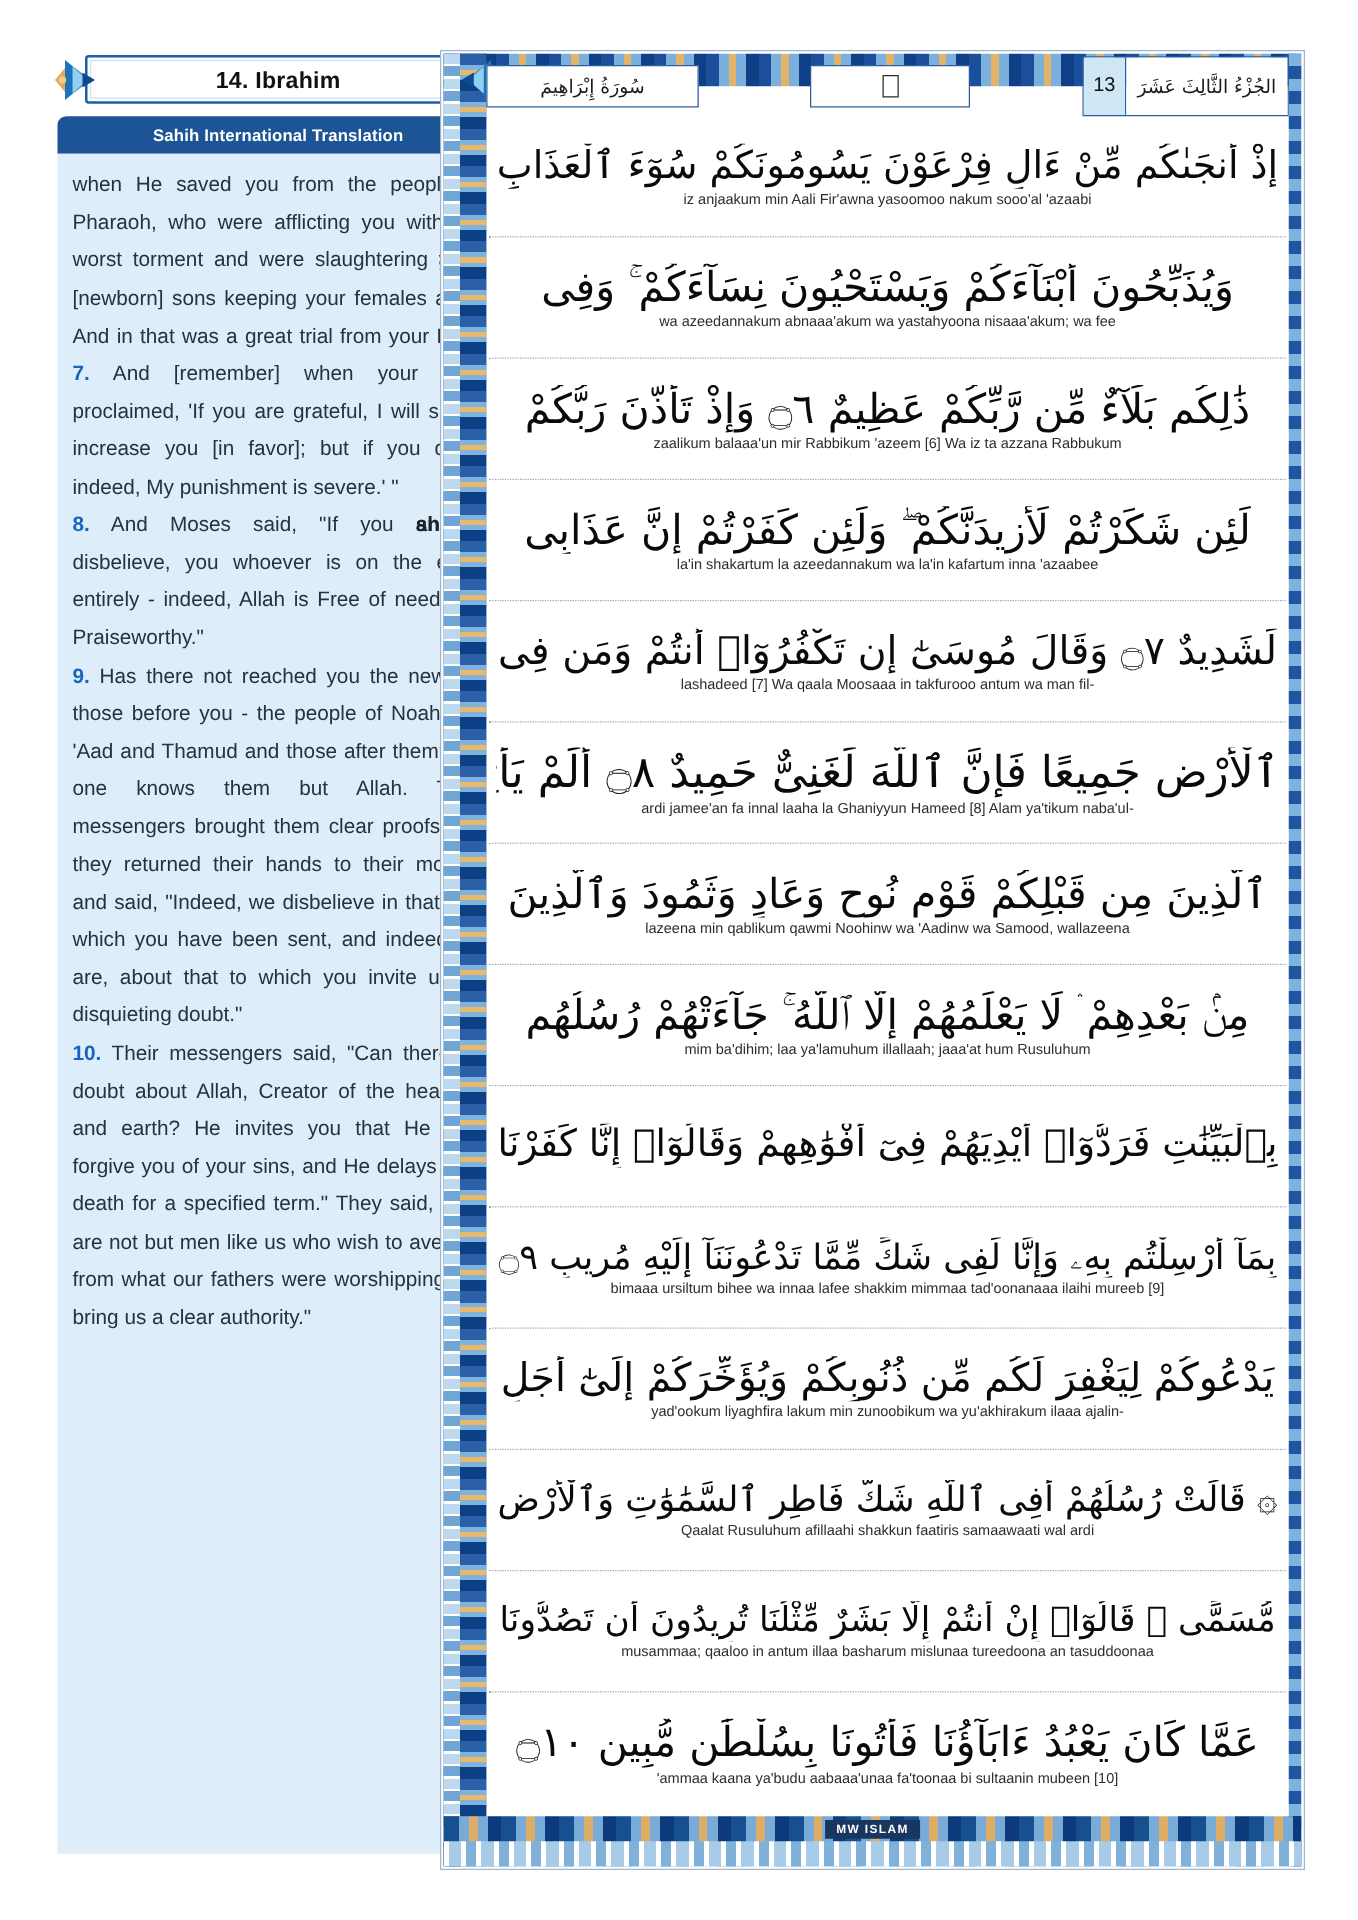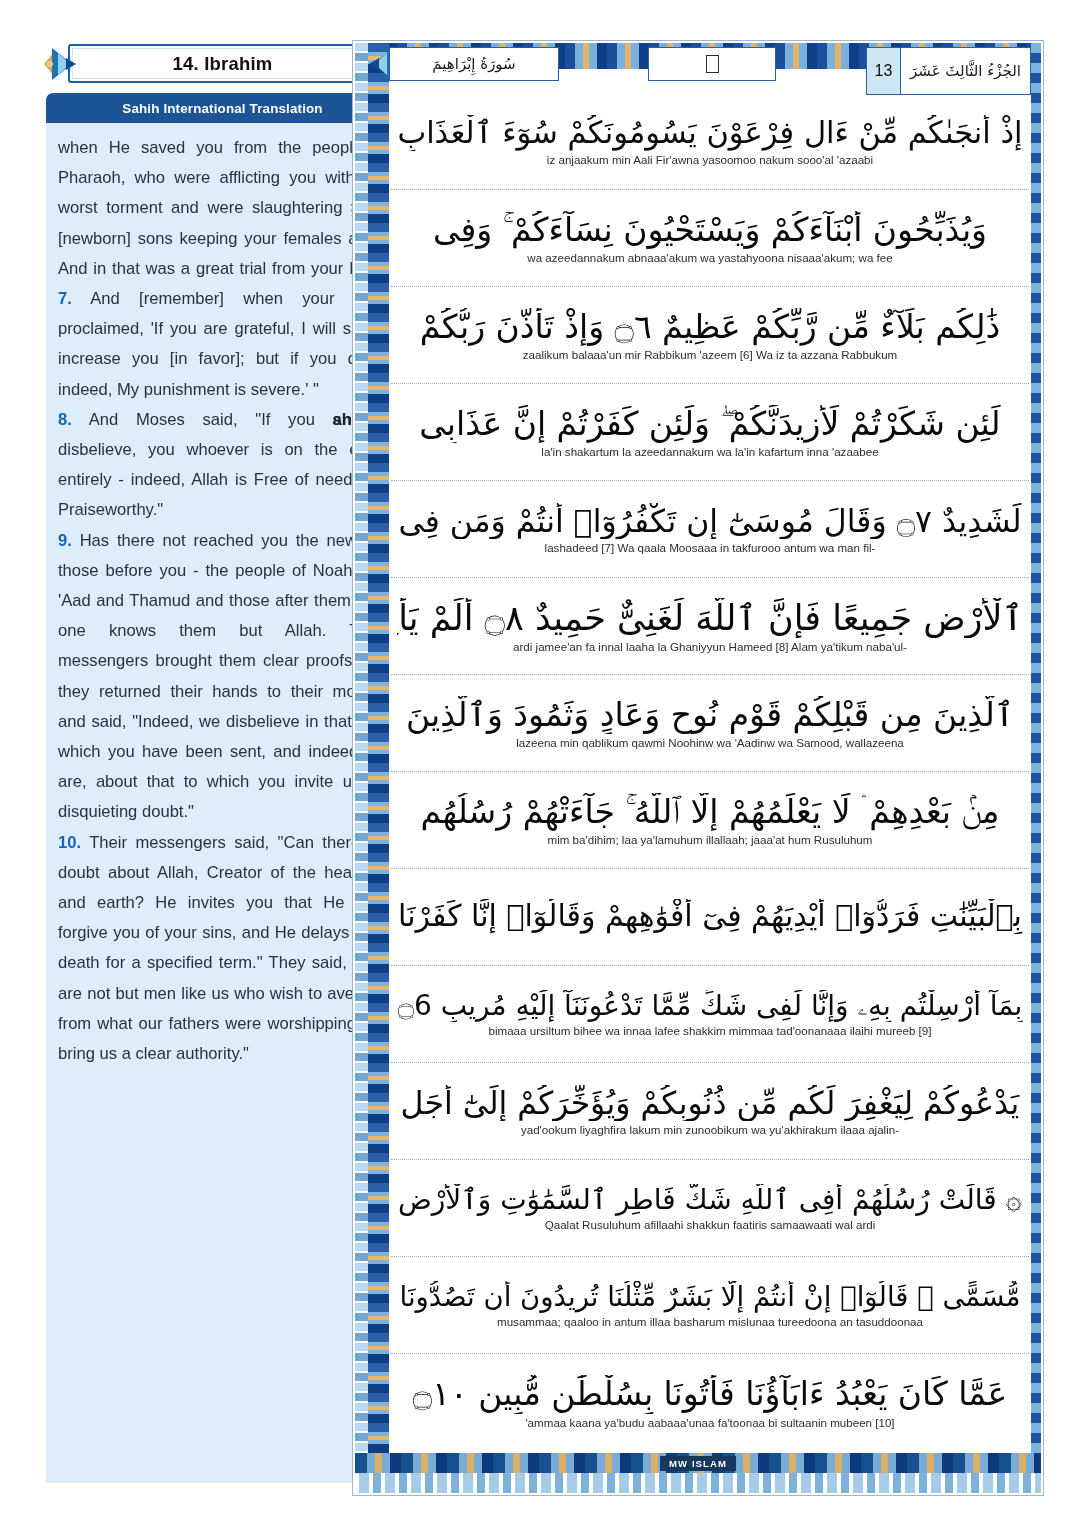--- a/index.html
+++ b/index.html
@@ -179,21 +179,21 @@
     font-weight: bold;
     letter-spacing: 1.1px;
     padding: 2px 9px;
   }
 
   
   .qhead {
     position: absolute;
     left: 36px; right: 12px; top: 6px;
     height: 44px;
-    display: flex; align-items: flex-start;
+    display: flex; align-items: center;
     z-index: 6;
   }
   .hplaque {
     background: #ffffff;
     border: 1px solid #2a5e9e;
     height: 34px;
     display: flex; align-items: center; justify-content: center;
     direction: rtl;
   }
   .hp-surah { width: 170px; }
@@ -367,21 +367,21 @@
           <div class="translit">lazeena min qablikum qawmi Noohinw wa 'Aadinw wa Samood, wallazeena</div>
         </div>
         <div class="vline" style="height: 7.14286%;">
           <div class="arabic">مِنۢ بَعْدِهِمْ ۛ لَا يَعْلَمُهُمْ إِلَّا ٱللَّهُ ۚ جَآءَتْهُمْ رُسُلُهُم</div>
           <div class="translit">mim ba'dihim; laa ya'lamuhum illallaah; jaaa'at hum Rusuluhum</div>
         </div>
         <div class="vline" style="height: 7.14286%;">
           <div class="arabic" style="font-size: 30px;">بِٱلْبَيِّنَٰتِ فَرَدُّوٓا۟ أَيْدِيَهُمْ فِىٓ أَفْوَٰهِهِمْ وَقَالُوٓا۟ إِنَّا كَفَرْنَا</div>
         </div>
         <div class="vline" style="height: 7.14286%;">
-          <div class="arabic" style="font-size: 28px;">بِمَآ أُرْسِلْتُم بِهِۦ وَإِنَّا لَفِى شَكٍّ مِّمَّا تَدْعُونَنَآ إِلَيْهِ مُرِيبٍ ۝6</div>
+          <div class="arabic" style="font-size: 28px;">بِمَآ أُرْسِلْتُم بِهِۦ وَإِنَّا لَفِى شَكٍّ مِّمَّا تَدْعُونَنَآ إِلَيْهِ مُرِيبٍ ۝٩</div>
           <div class="translit">bimaaa ursiltum bihee wa innaa lafee shakkim mimmaa tad'oonanaaa ilaihi mureeb [9]</div>
         </div>
         <div class="vline" style="height: 7.14286%;">
           <div class="arabic" style="font-size: 31.5px;">يَدْعُوكُمْ لِيَغْفِرَ لَكُم مِّن ذُنُوبِكُمْ وَيُؤَخِّرَكُمْ إِلَىٰٓ أَجَلٍ</div>
           <div class="translit">yad'ookum liyaghfira lakum min zunoobikum wa yu'akhirakum ilaaa ajalin-</div>
         </div>
         <div class="vline" style="height: 7.14286%;">
           <div class="arabic" style="font-size: 28px;">۞ قَالَتْ رُسُلُهُمْ أَفِى ٱللَّهِ شَكٌّ فَاطِرِ ٱلسَّمَٰوَٰتِ وَٱلْأَرْضِ</div>
           <div class="translit">Qaalat Rusuluhum afillaahi shakkun faatiris samaawaati wal ardi</div>
         </div>

